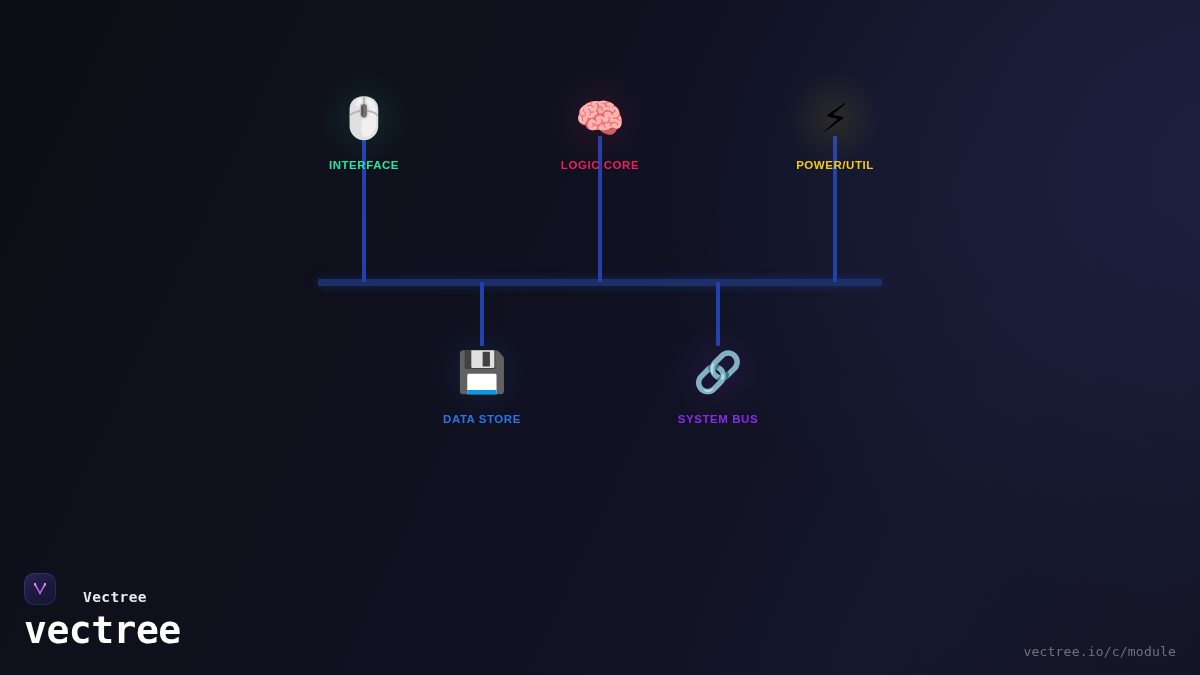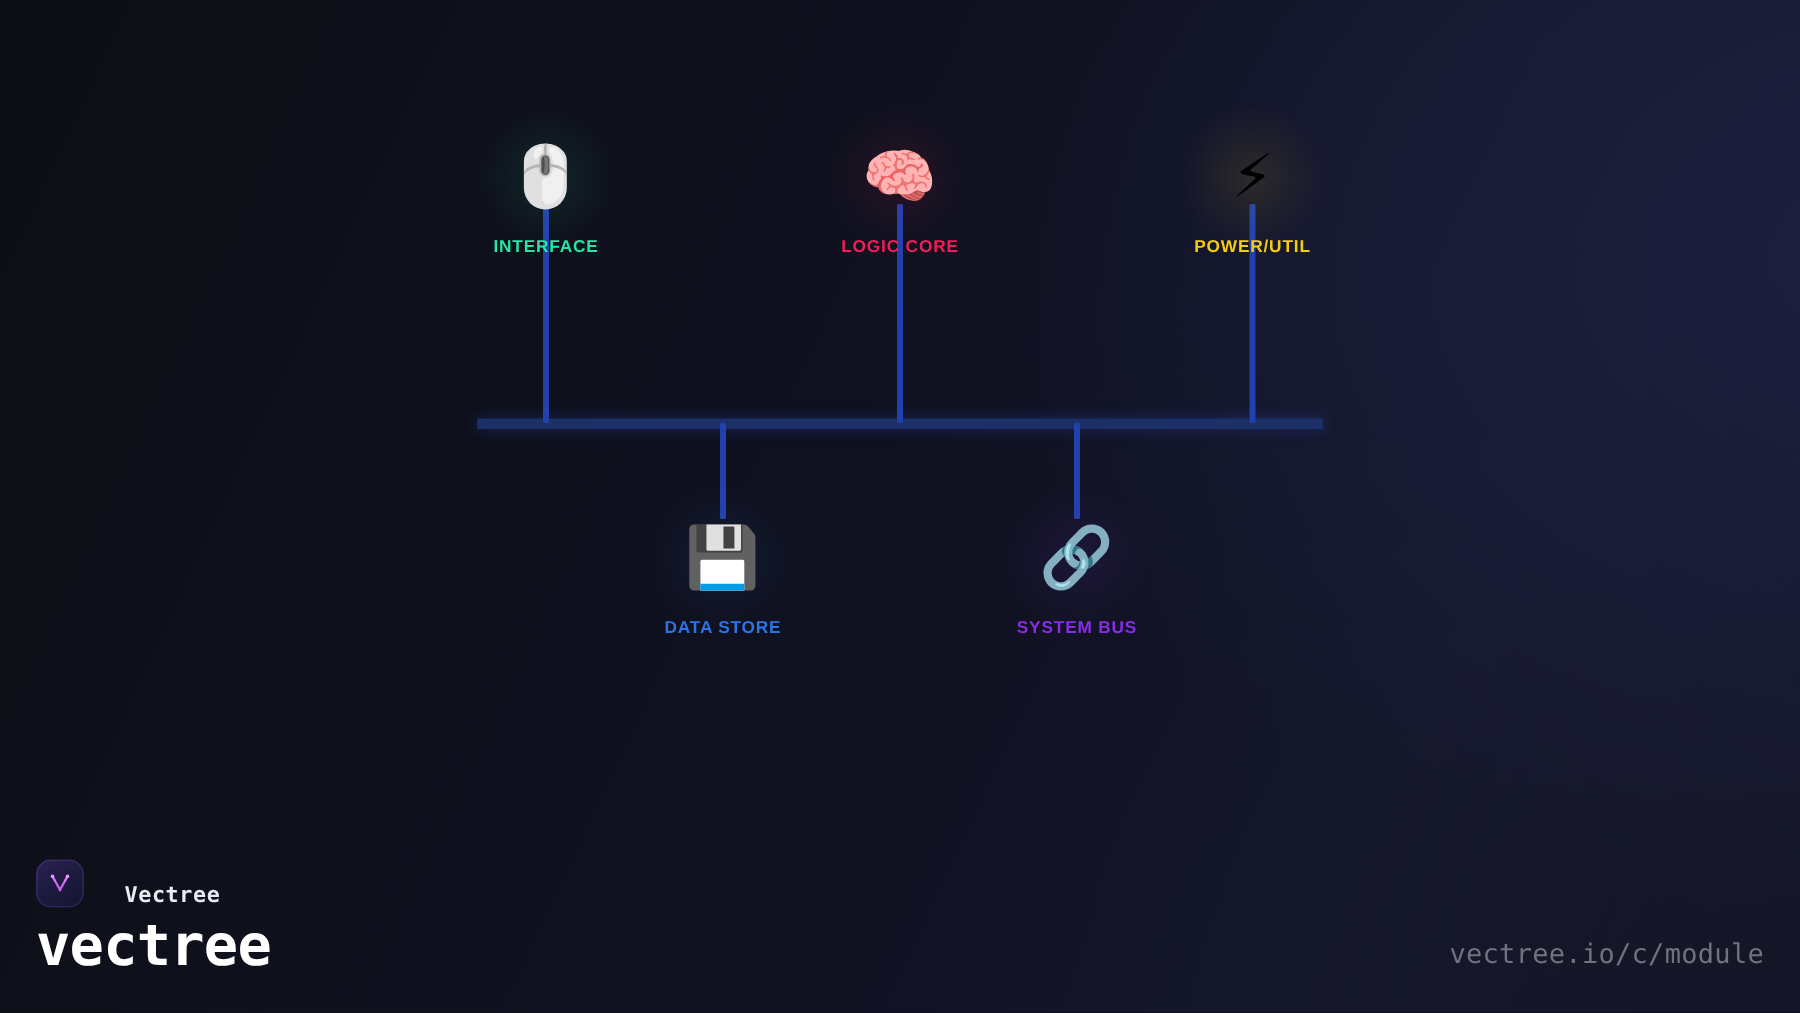--- a/index.html
+++ b/index.html
@@ -125,23 +125,23 @@
     font-family: "DejaVu Sans Mono", monospace;
     font-size: 38px;
     font-weight: bold;
     color: #ffffff;
     letter-spacing: -0.5px;
     line-height: 1.05;
   }
   #url {
     position: absolute;
     right: 24px;
-    bottom: 28px;
+    bottom: 16px;
     font-family: "DejaVu Sans Mono", monospace;
-    font-size: 18px;
+    font-size: 13px;
     color: #70727e;
     letter-spacing: 0.2px;
   }
 </style>
 </head>
 <body>
 
 <div id="stage">
 
   <div id="diagram">

